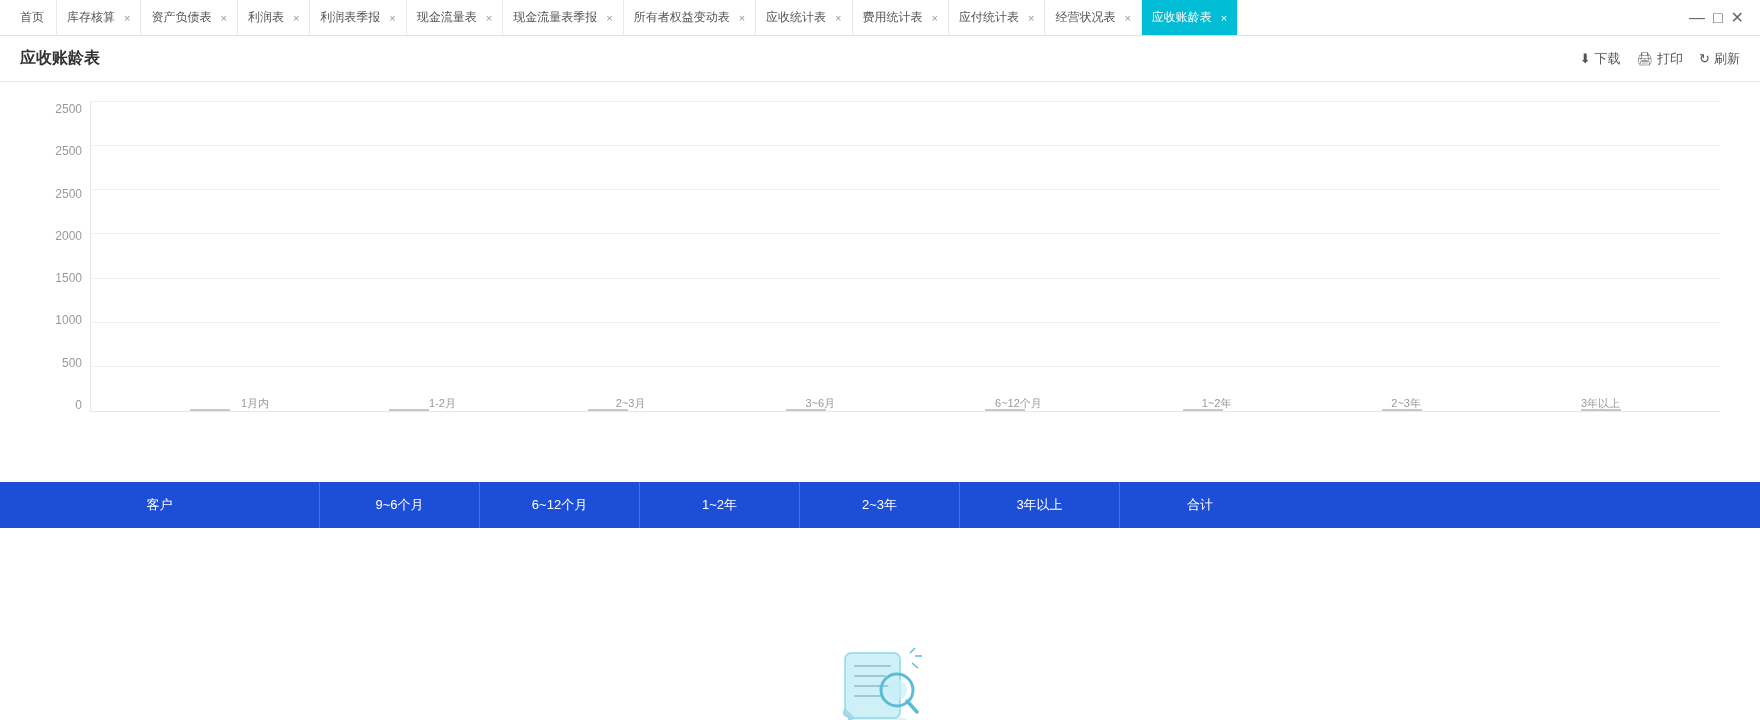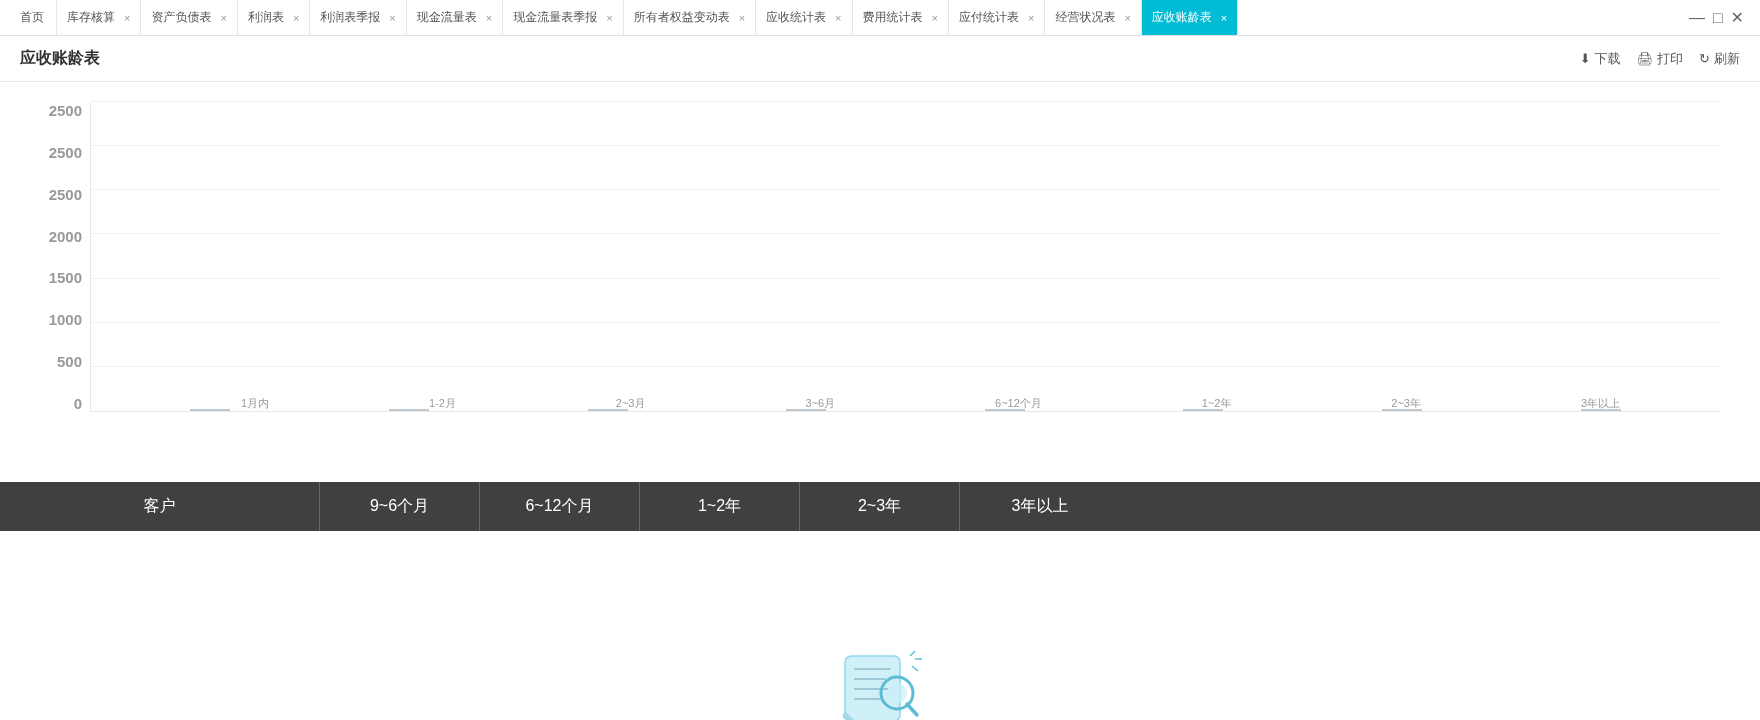--- a/index.html
+++ b/index.html
@@ -125,23 +125,22 @@
       top: 0;
       bottom: 30px;
       width: 50px;
       display: flex;
       flex-direction: column-reverse;
       justify-content: space-between;
       align-items: flex-end;
       padding-right: 8px;
     }
     .y-label {
-      font-size: 15px;
+      font-size: 12px;
       color: #999;
-      font-weight: bold;
     }
 
     
     .chart-plot {
       position: absolute;
       left: 50px;
       right: 0;
       top: 0;
       bottom: 30px;
       border-left: 1px solid #e8e8e8;
@@ -202,23 +201,23 @@
     .x-label {
       font-size: 11px;
       color: #999;
       text-align: center;
     }
 
     
     .table-header {
       display: grid;
       grid-template-columns: 2fr 1fr 1fr 1fr 1fr 1fr 1fr 1fr 1fr 1fr;
-      background: #404040;
+      background: #1d4ed8;
       color: #fff;
-      font-size: 16px;
+      font-size: 13px;
     }
     .table-header-cell {
       padding: 14px 8px;
       text-align: center;
       border-right: 1px solid rgba(255,255,255,0.2);
     }
     .table-header-cell:last-child { border-right: none; }
 
     
     .empty-state {
@@ -384,20 +383,21 @@
     </div>
   </div>
 
   <div class="table-header">
     <div class="table-header-cell">客户</div>
     <div class="table-header-cell">9~6个月</div>
     <div class="table-header-cell">6~12个月</div>
     <div class="table-header-cell">1~2年</div>
     <div class="table-header-cell">2~3年</div>
     <div class="table-header-cell">3年以上</div>
+    <div class="table-header-cell">合计</div>
   </div>
 
   <div class="empty-state">
     <div class="scroll-icon-area">
       <svg width="110" height="110" viewBox="0 0 110 110">
 
         <ellipse cx="55" cy="95" rx="30" ry="8" fill="#b8e8f0" opacity="0.5"></ellipse>
 
         <rect x="20" y="25" width="55" height="65" rx="6" fill="#d0f0f8" stroke="#8dd8e8" stroke-width="1.5"></rect>
 

